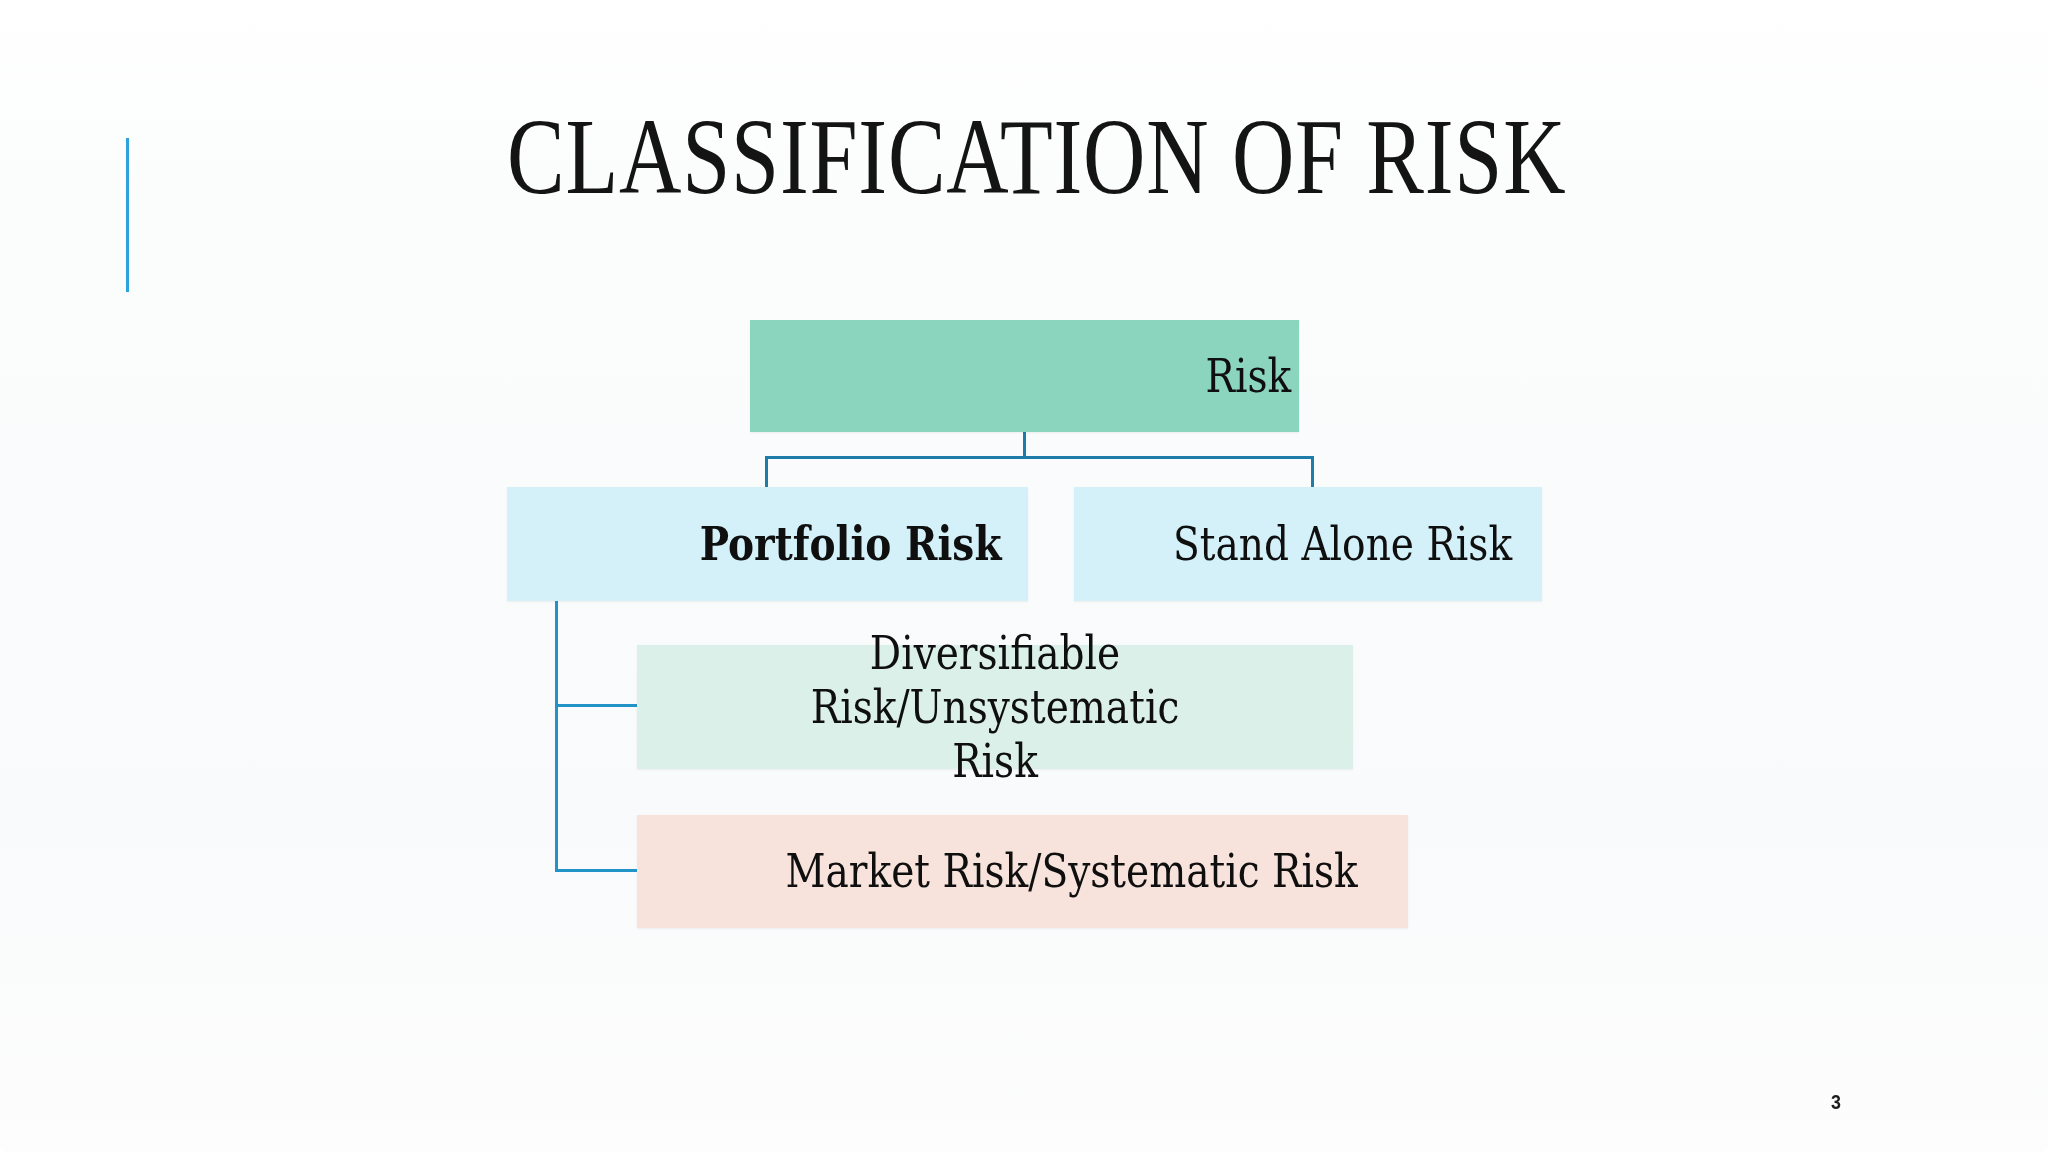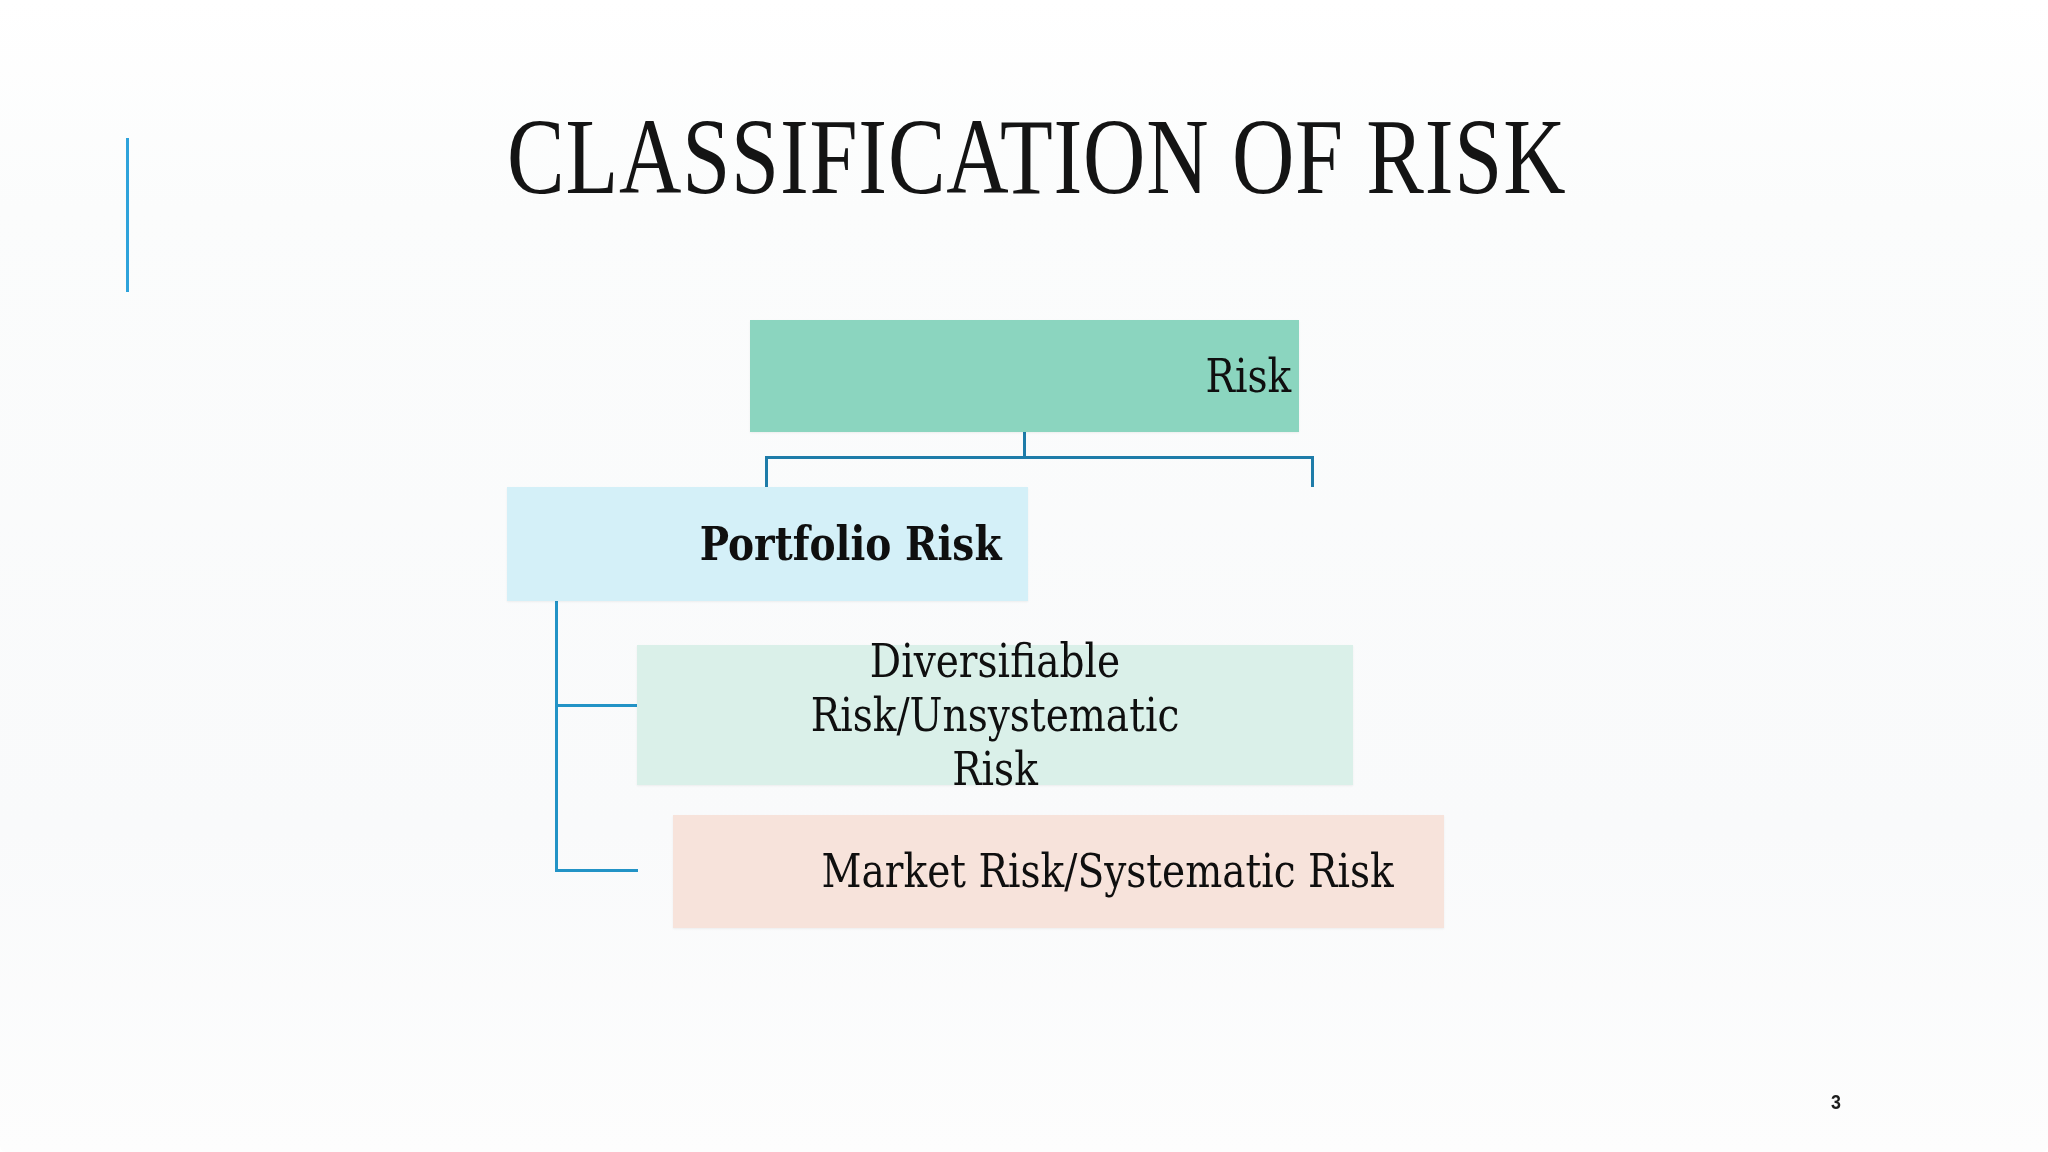--- a/index.html
+++ b/index.html
@@ -46,21 +46,21 @@
     line-height: 1.18;
     color: #0f0f0f;
     text-align: center;
     white-space: pre-line;
     transform: scaleX(0.85);
     transform-origin: 50% 50%;
   }
   .node-risk          { left: 750px;  top: 320px; width: 549px; height: 112px; }
   .node-portfolio     { left: 507px;  top: 487px; width: 521px; height: 114px; font-weight: bold; }
   .node-standalone    { left: 1074px; top: 487px; width: 468px; height: 114px; }
-  .node-diversifiable { left: 637px;  top: 645px; width: 716px; height: 140px; }
+  .node-diversifiable { left: 637px;  top: 645px; width: 716px; height: 124px; }
   .node-market        { left: 637px;  top: 815px; width: 771px; height: 113px; }
   .connector { position: absolute; }
   .conn-stub   { left: 1023px; top: 432px; width: 3px;   height: 26px; }
   .conn-hline  { left: 765px;  top: 456px; width: 549px; height: 3px;  }
   .conn-ldrop  { left: 765px;  top: 456px; width: 3px;   height: 31px; }
   .conn-rdrop  { left: 1311px; top: 456px; width: 3px;   height: 31px; }
   .conn-lvert  { left: 555px;  top: 601px; width: 3px;   height: 271px;}
   .conn-branch1{ left: 555px;  top: 704px; width: 83px;  height: 3px;  }
   .conn-branch2{ left: 555px;  top: 869px; width: 83px;  height: 3px;  }
   .page-number {
@@ -92,25 +92,28 @@
   <div class="connector conn-branch2" style="background-color: rgb(34, 147, 198);"></div>
 
   <div class="node node-risk" style="background-color: rgb(139, 213, 191);">
     <span class="node-label">Risk</span>
   </div>
 
   <div class="node node-portfolio" style="background-color: rgb(212, 240, 248);">
     <span class="node-label">Portfolio Risk</span>
   </div>
 
+  <div class="node node-standalone" style="background-color: rgb(212, 240, 248);">
+    <span class="node-label">Stand Alone Risk</span>
+  </div>
 
   <div class="node node-diversifiable" style="background-color: rgb(218, 240, 233);">
     <span class="node-label">Diversifiable Risk/Unsystematic
 Risk</span>
   </div>
 
-  <div class="node node-market" style="background-color: rgb(247, 227, 219); margin-left: 36px;">
+  <div class="node node-market" style="background-color: rgb(247, 227, 219);">
     <span class="node-label">Market Risk/Systematic Risk</span>
   </div>
 
   <div class="page-number">3</div>
 
 </div>
 
 </body></html>

